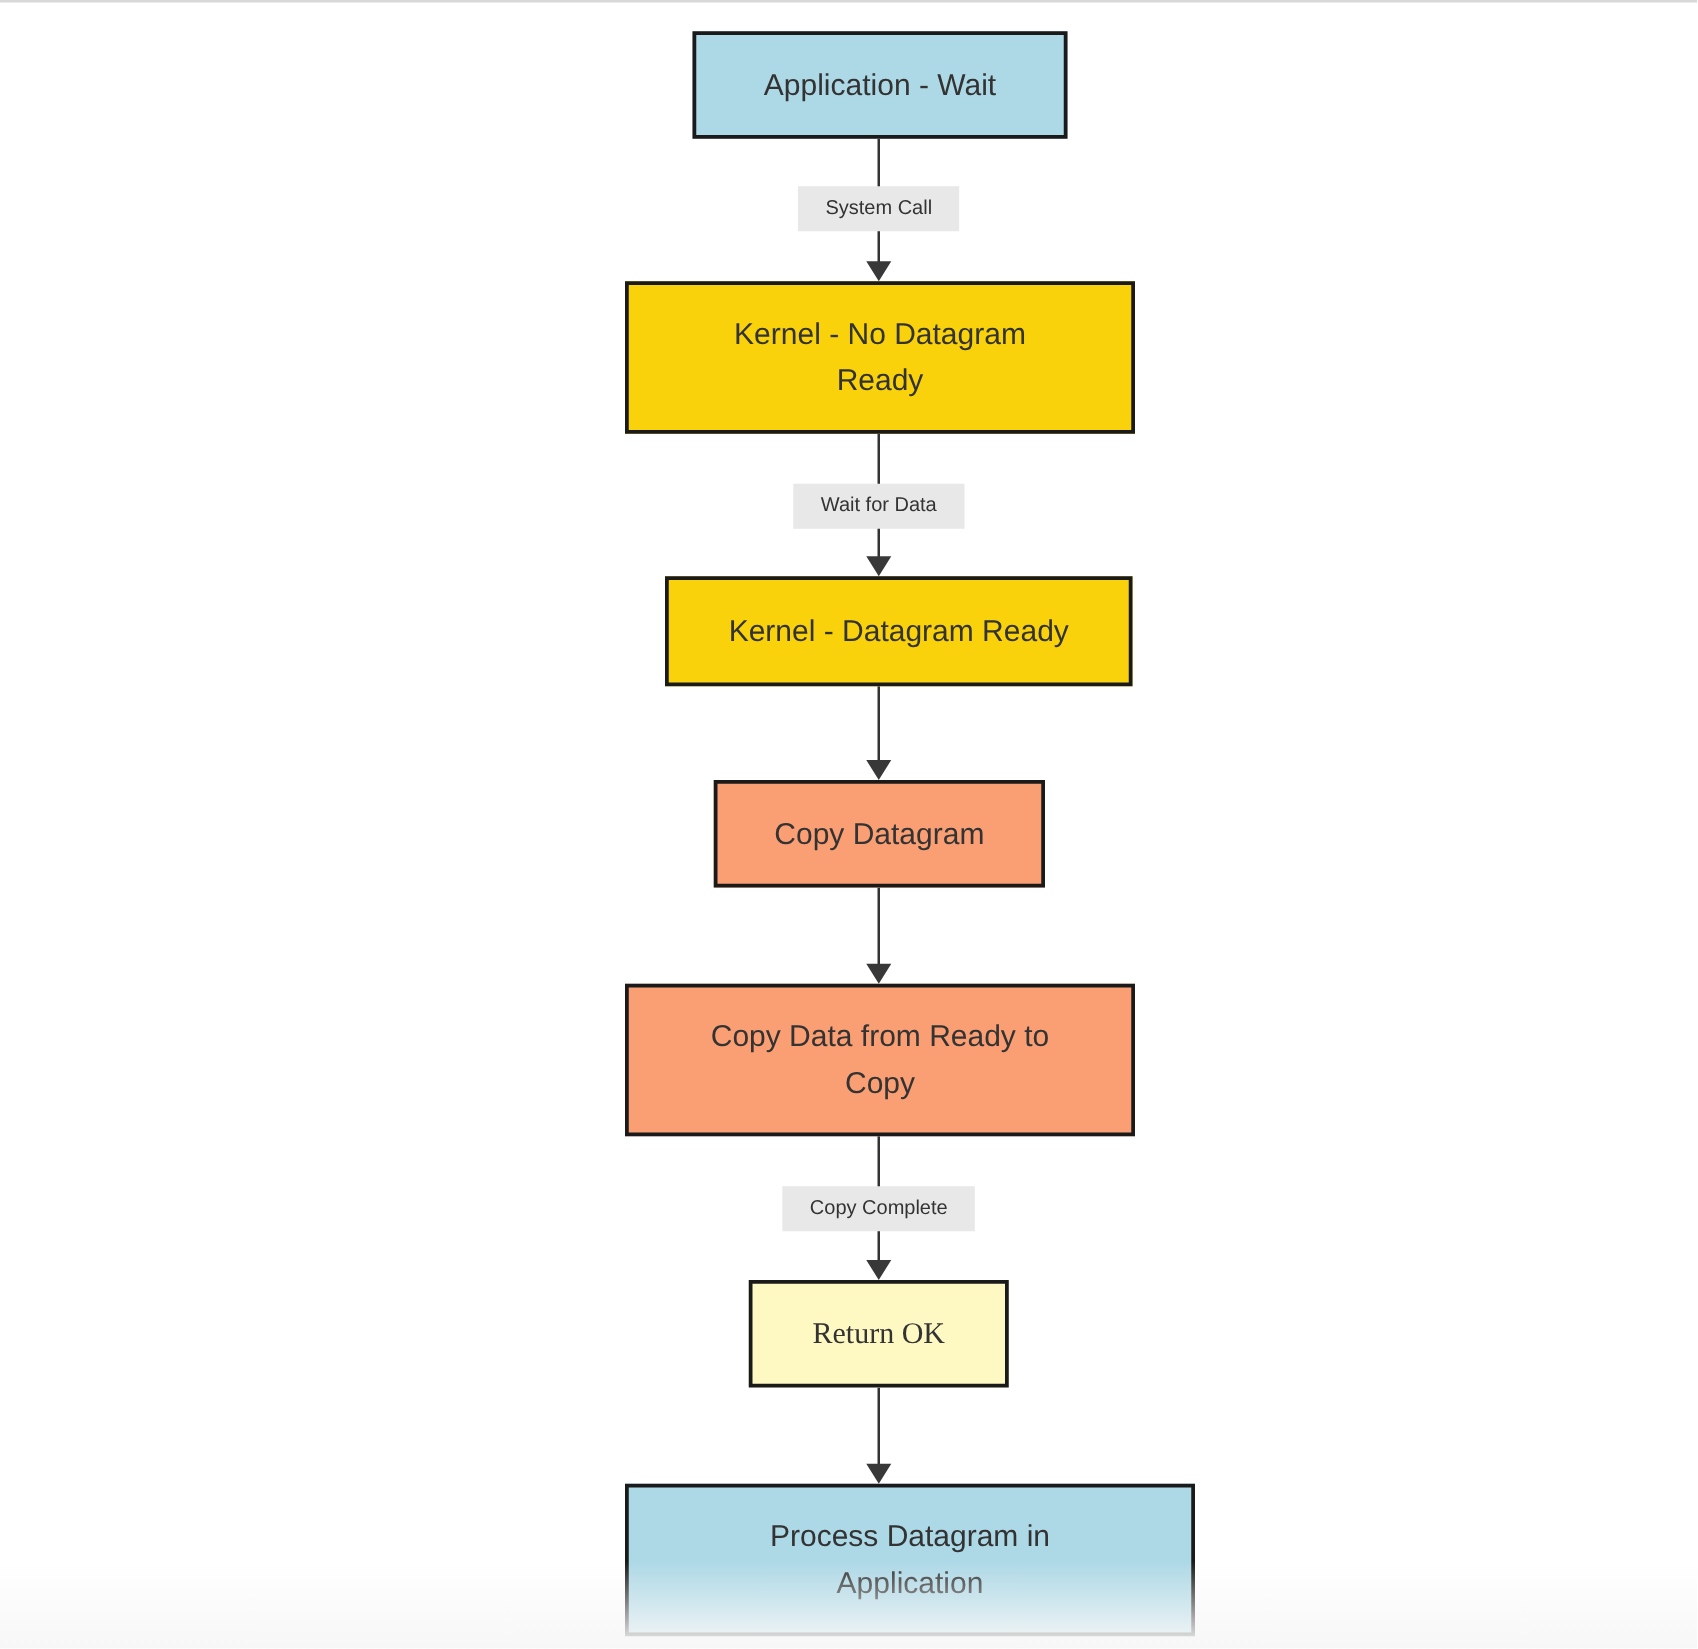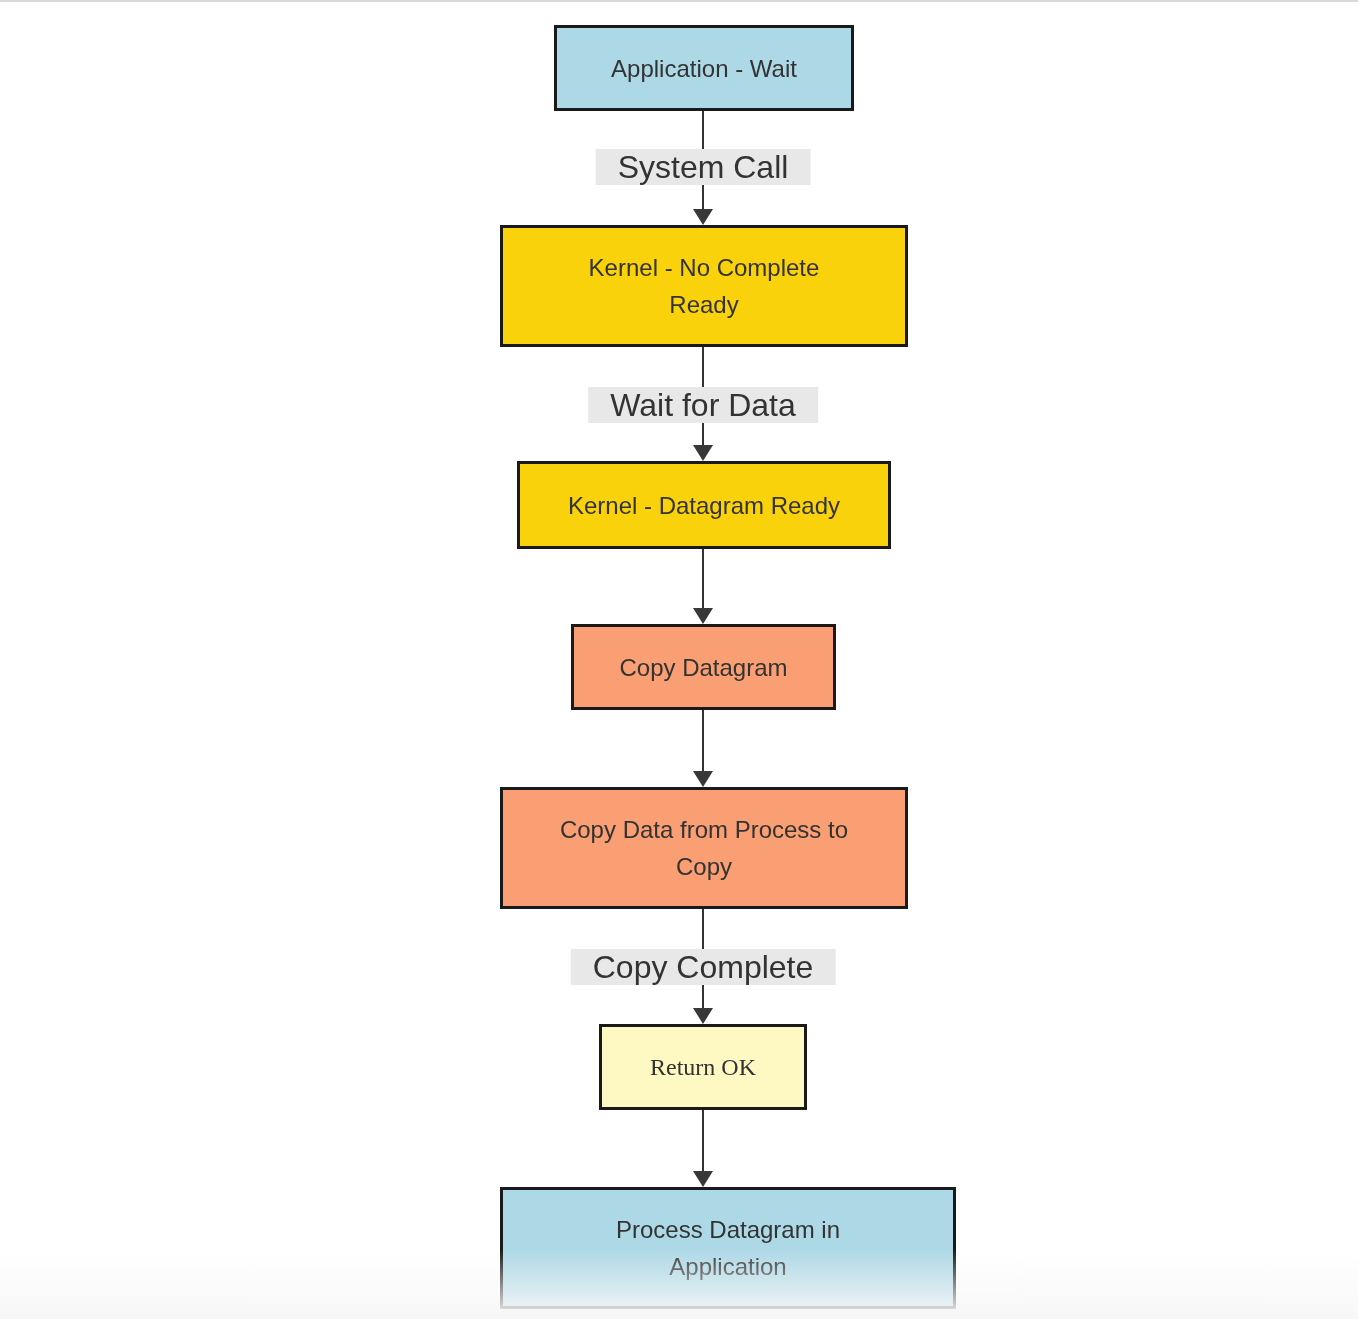--- a/index.html
+++ b/index.html
@@ -84,21 +84,21 @@
   .a4 { top:  771px; }
   .a5 { top: 1008px; }
   .a6 { top: 1171px; }
 
   .edge-label {
     position: absolute;
     left: 703px;
     transform: translate(-50%, -50%);
     background: #e8e8e8;
     padding: 3px 22px;
-    font-size: 32px;
+    font-size: 16px;
     line-height: 30px;
     white-space: nowrap;
     color: #333333;
   }
   .l1 { top: 167px; }
   .l2 { top: 405px; }
   .l5 { top: 967px; }
 </style>
 </head>
 <body>
@@ -128,40 +128,40 @@
   <div class="arrowhead a6"></div>
 
   <div class="node n1" style="background-color: rgb(173, 216, 230);">
     <div class="node-label">
       <span class="line">Application - Wait</span>
     </div>
   </div>
 
   <div class="node n2" style="background-color: rgb(249, 210, 11);">
     <div class="node-label">
-      <span class="line">Kernel - No Complete</span>
+      <span class="line">Kernel - No Datagram</span>
       <span class="line">Ready</span>
     </div>
   </div>
 
-  <div class="node n3" style="background-color: rgb(249, 210, 11);">
+  <div class="node n3" style="background-color: rgb(249, 210, 11); margin-left: 15px;">
     <div class="node-label">
       <span class="line">Kernel - Datagram Ready</span>
     </div>
   </div>
 
   <div class="node n4" style="background-color: rgb(250, 158, 115);">
     <div class="node-label">
       <span class="line">Copy Datagram</span>
     </div>
   </div>
 
   <div class="node n5" style="background-color: rgb(250, 158, 115);">
     <div class="node-label">
-      <span class="line">Copy Data from Process to</span>
+      <span class="line">Copy Data from Ready to</span>
       <span class="line">Copy</span>
     </div>
   </div>
 
   <div class="node n6" style="background-color: #fef9c3; font-family: Liberation Serif, serif;">
     <div class="node-label">
       <span class="line">Return OK</span>
     </div>
   </div>
 

